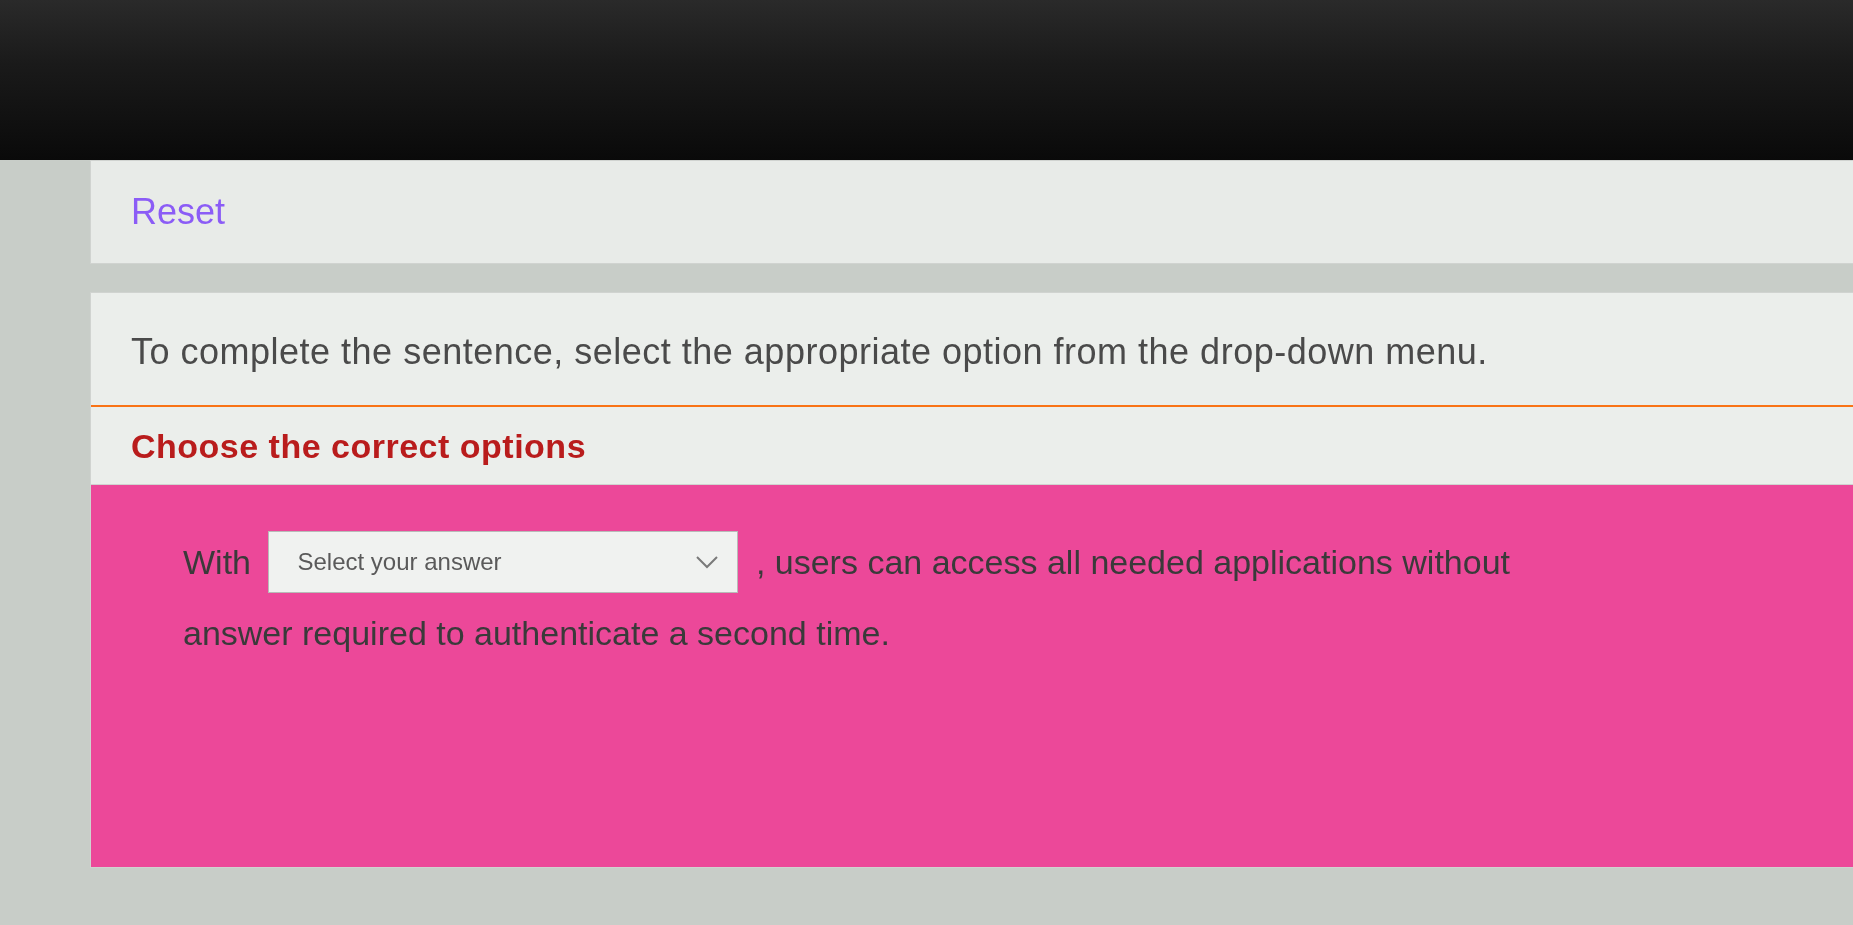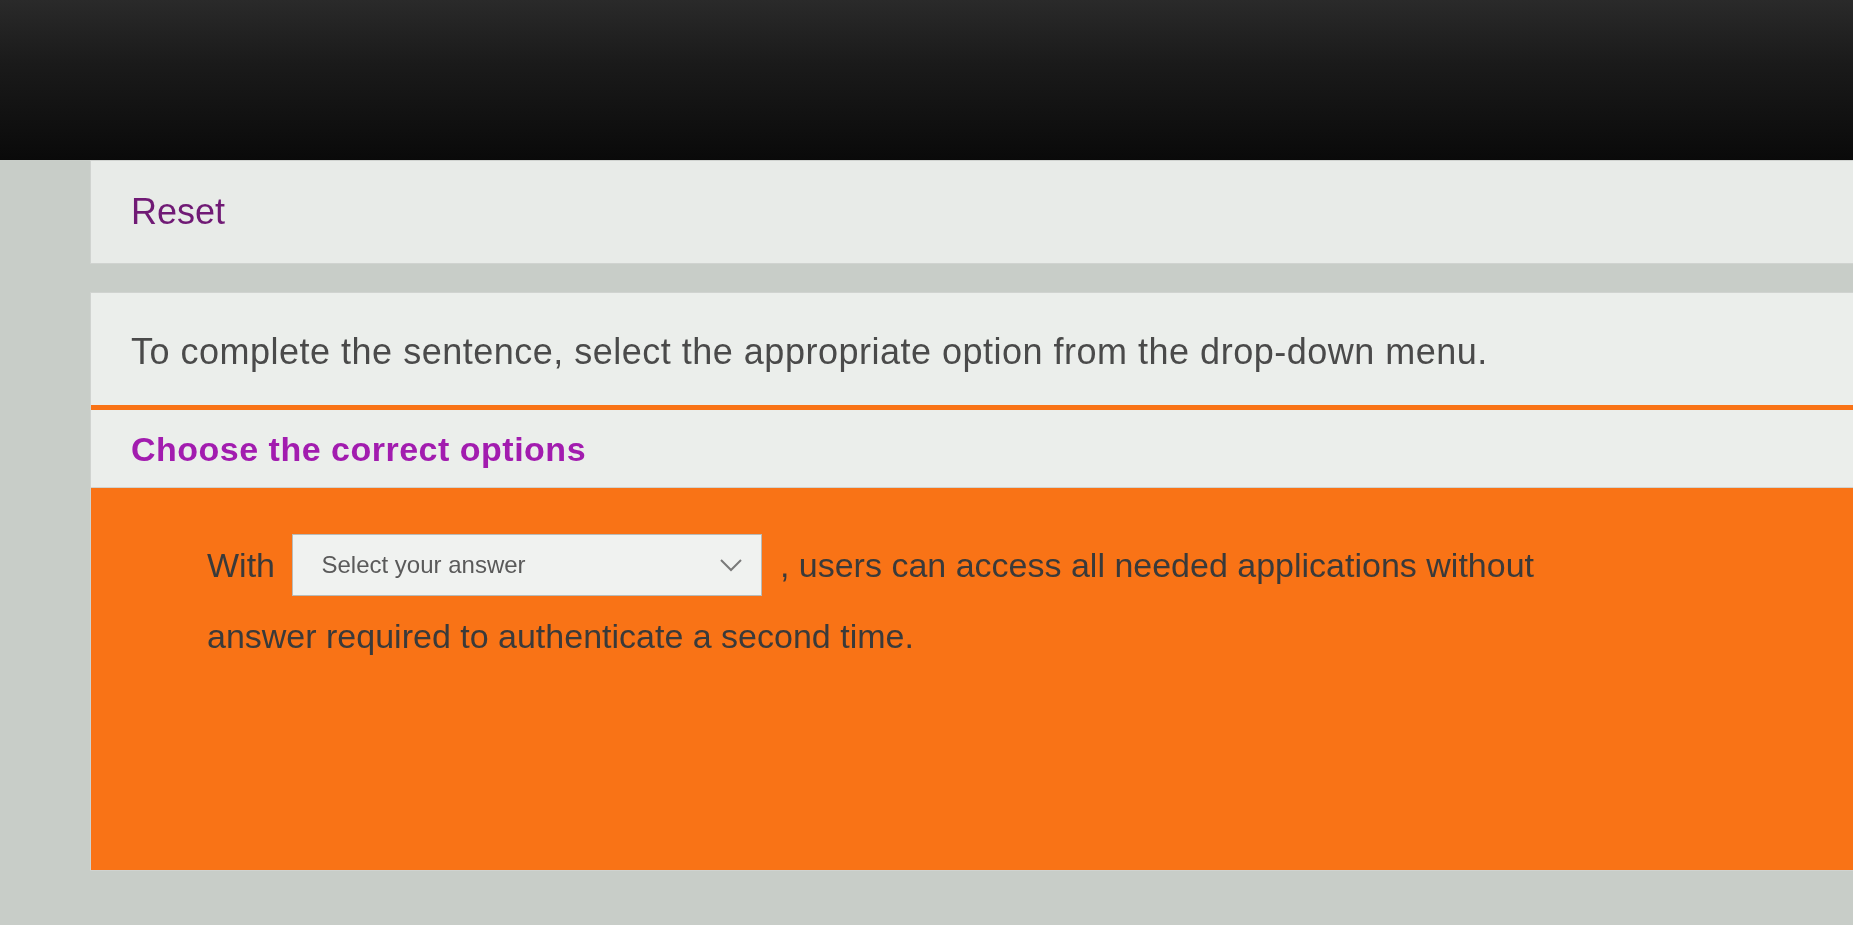--- a/index.html
+++ b/index.html
@@ -33,51 +33,51 @@
     }
     .reset-bar {
       background: #e8ebe8;
       border: 1px solid #d0d3d0;
       border-right: none;
       padding: 30px 40px;
       margin-bottom: 28px;
     }
     .reset-text {
       font-size: 36px;
-      color: #701a75;
+      color: #8b5cf6;
       font-weight: 400;
     }
     .question-panel {
       background: #ebeeeb;
       border: 1px solid #d0d3d0;
       border-right: none;
     }
     .instruction-section {
       padding: 38px 40px 32px 40px;
-      border-bottom: 5px solid #f97316;
+      border-bottom: 2px solid #f97316;
     }
     .instruction-text {
       font-size: 36px;
       color: #4a4a4a;
       font-weight: 400;
       letter-spacing: 0.5px;
     }
     .options-header {
       padding: 20px 40px 18px 40px;
       border-bottom: 1px solid #d0d3d0;
     }
     .options-header-text {
       font-size: 34px;
-      color: #a21caf;
+      color: #b91c1c;
       font-weight: 600;
       letter-spacing: 0.5px;
     }
     .sentence-section {
-      padding: 40px 40px 200px 116px;
-      background: #f97316;
+      padding: 40px 40px 200px 92px;
+      background: #ec4899;
     }
     .sentence-line {
       font-size: 34px;
       color: #3a3a3a;
       line-height: 2.0;
       font-weight: 400;
     }
     .sentence-part {
       vertical-align: middle;
     }

